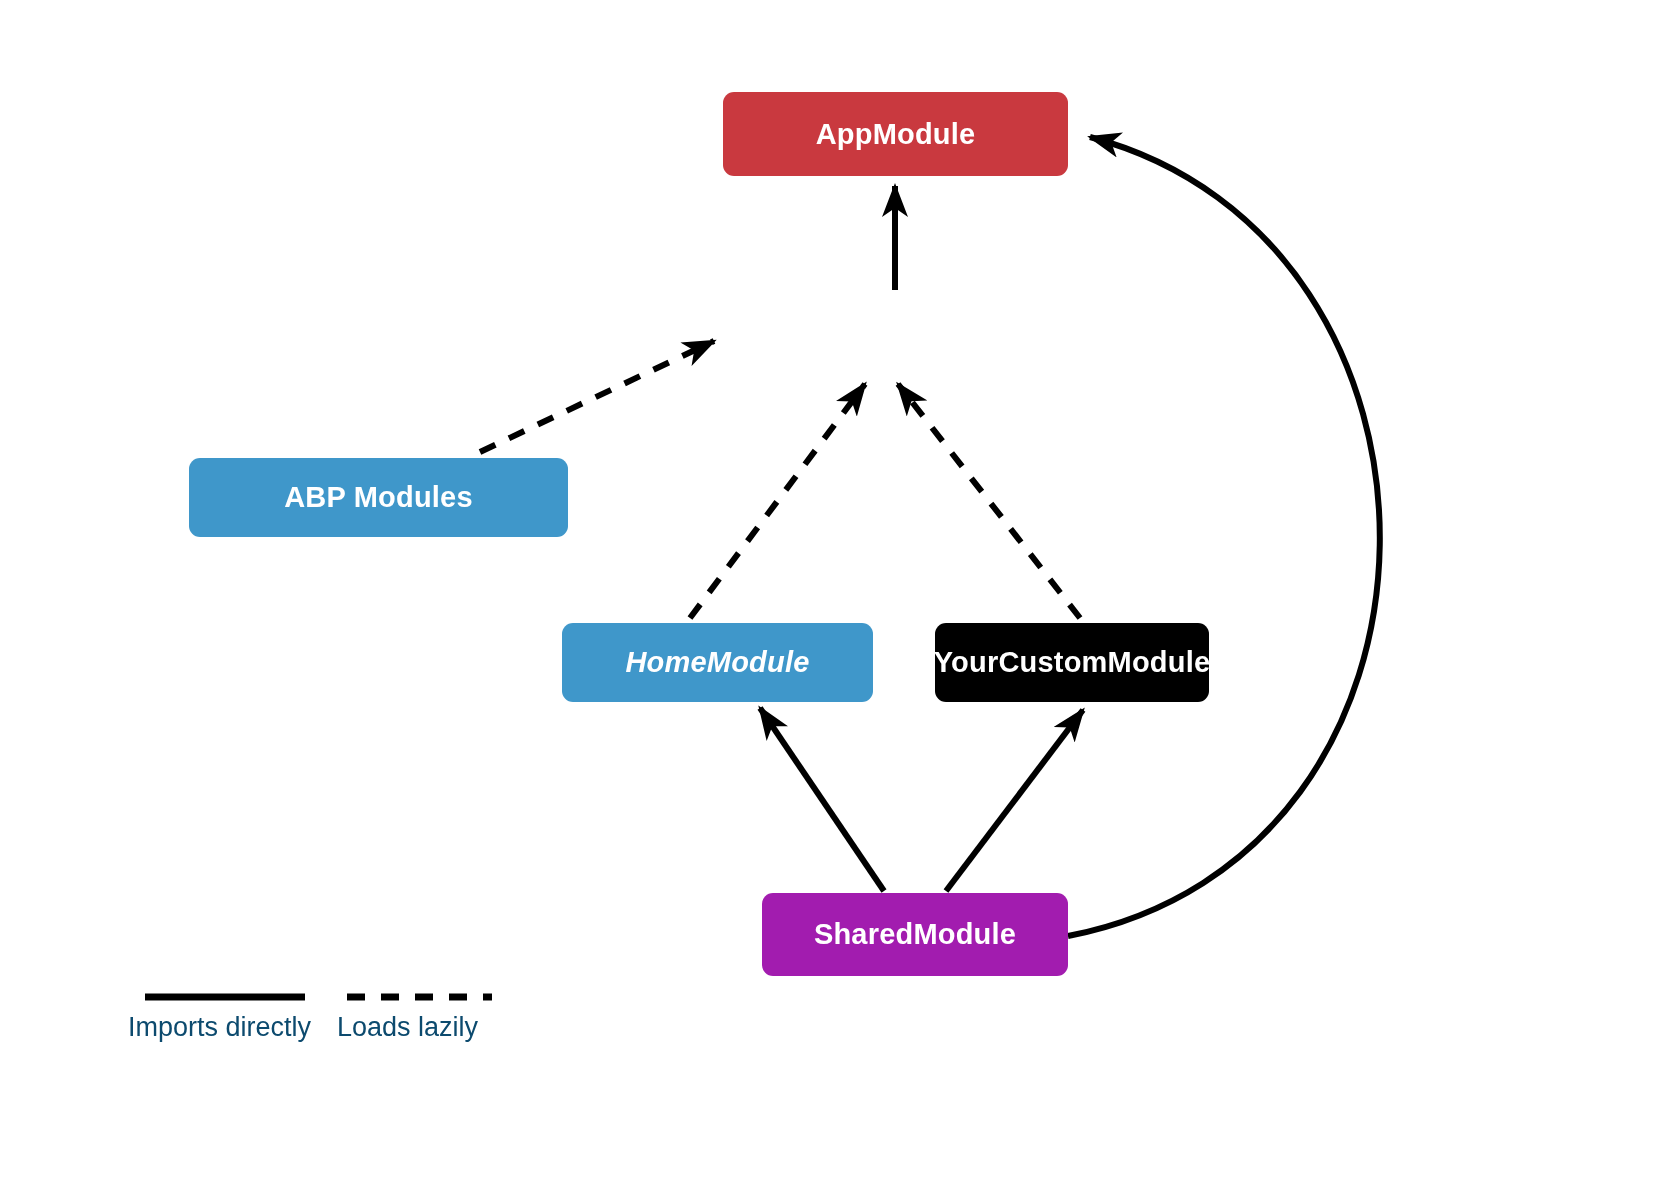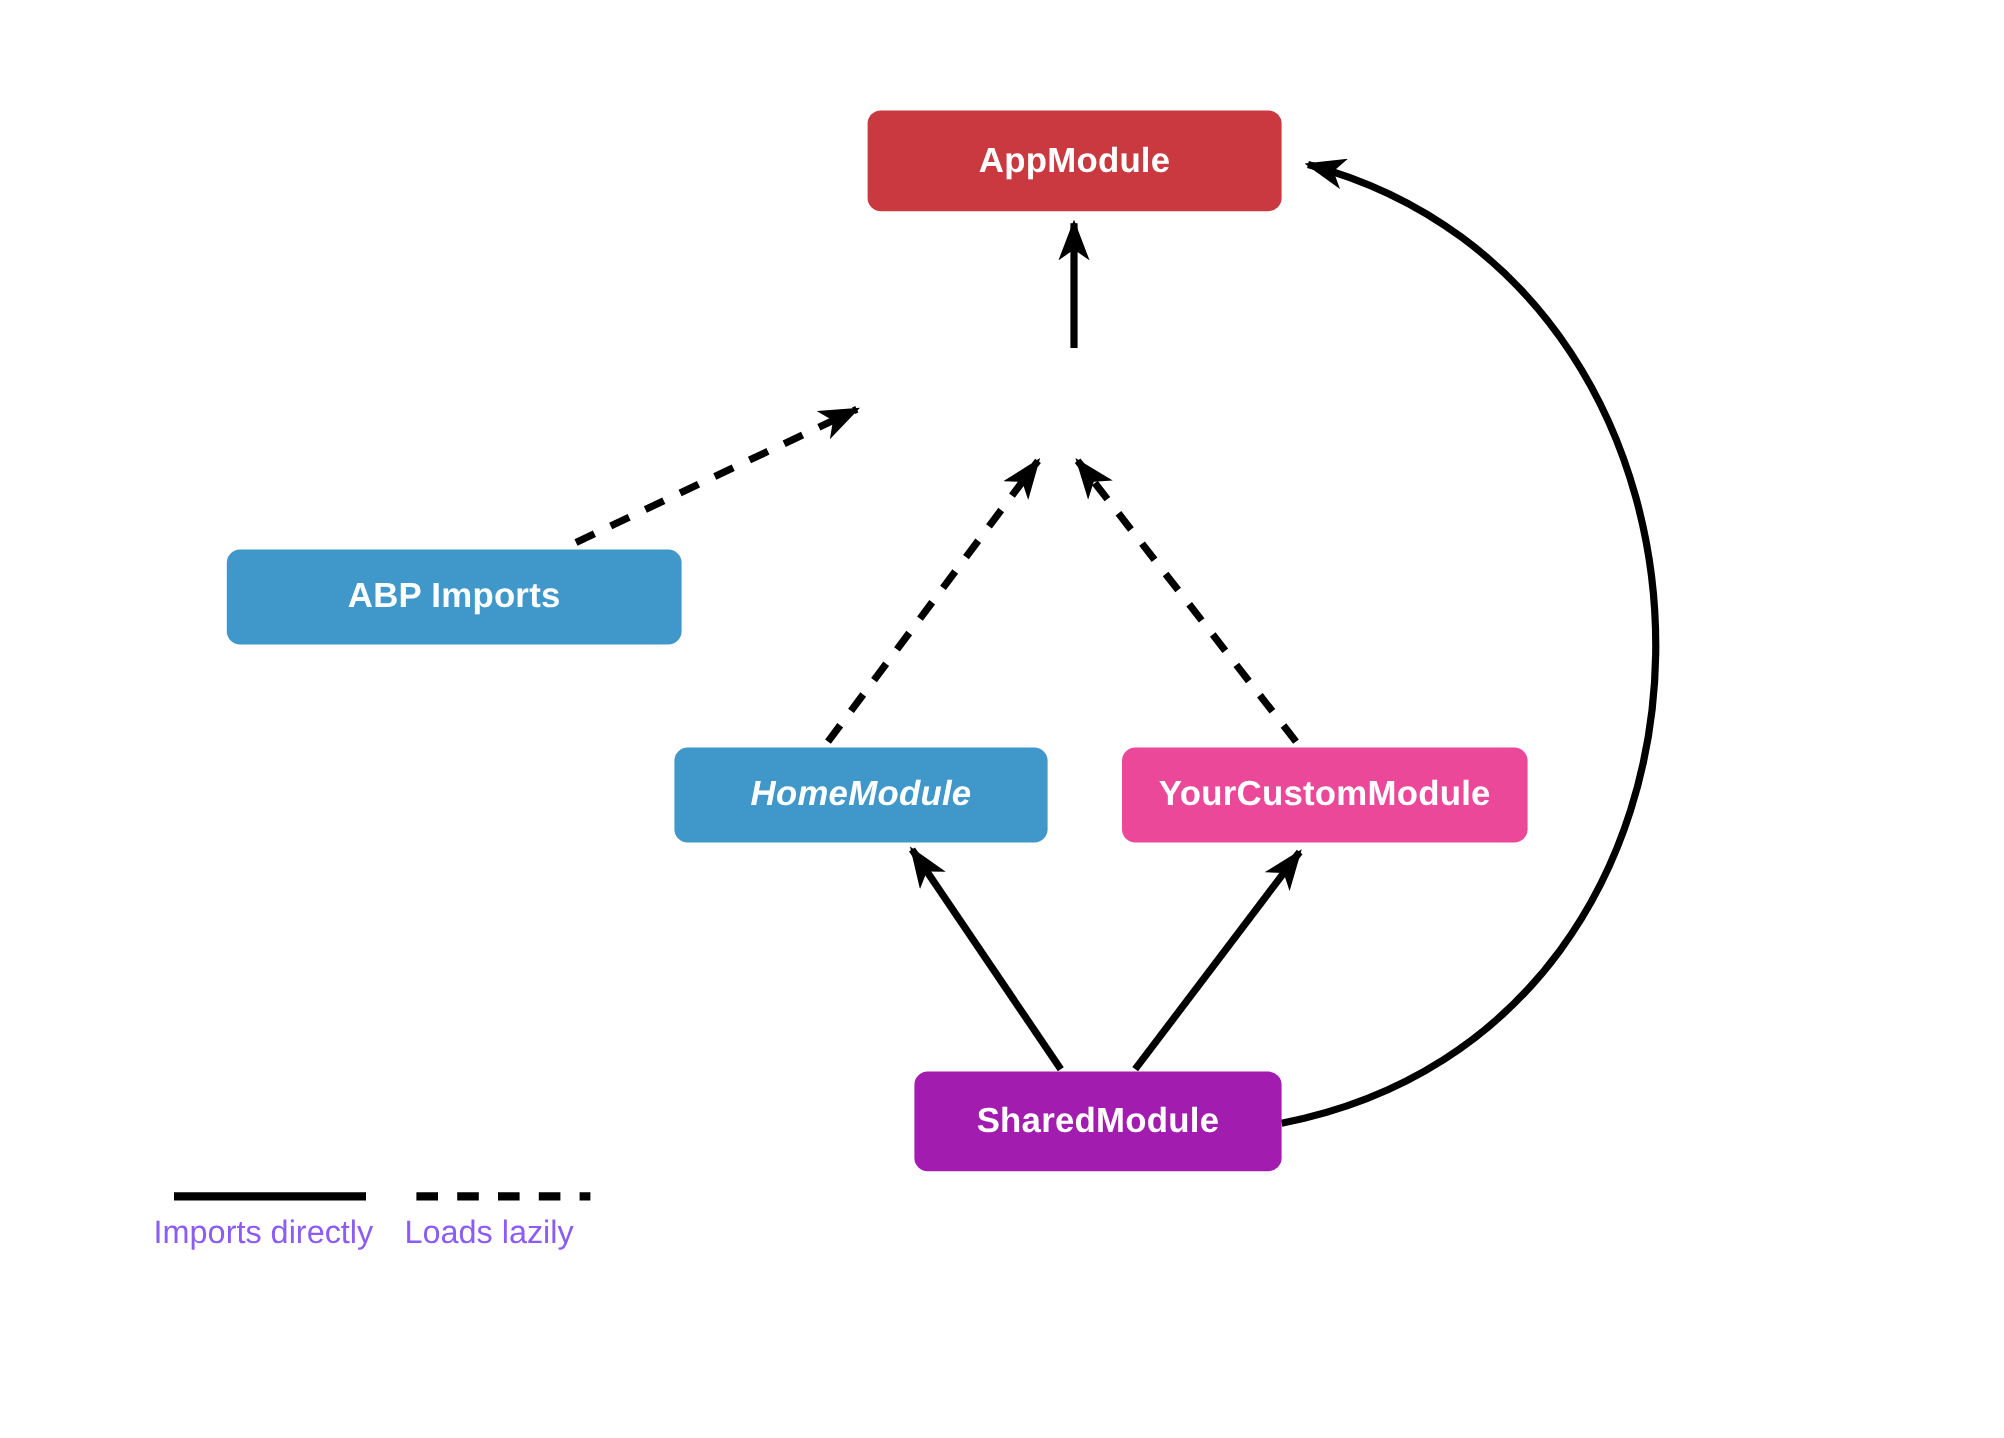--- a/index.html
+++ b/index.html
@@ -46,21 +46,21 @@
     align-items: center;
     justify-content: center;
     color: #ffffff;
     font-weight: bold;
     font-size: 29px;
     letter-spacing: 0.2px;
   }
   .legend-label {
     position: absolute;
     font-size: 27px;
-    color: #8b5cf6;
+    color: #0c4a6e;
     white-space: nowrap;
   }
 </style>
 </head>
 <body>
 
 <div class="canvas">
 
   <svg class="edges-layer" viewBox="0 0 1670 1198" xmlns="http://www.w3.org/2000/svg">
     <defs>
@@ -86,28 +86,28 @@
     <path class="legend-line" d="M 145 997 L 305 997"></path>
     <path class="legend-line dashed" d="M 347 997 L 492 997"></path>
   </svg>
 
   <div class="node" style="left: 723px; top: 92px; width: 345px; height: 84px; background-color: rgb(201, 57, 63);">
     <span>AppModule</span>
   </div>
 
 
   <div class="node" style="left: 189px; top: 458px; width: 379px; height: 79px; background-color: rgb(63, 151, 202);">
-    <span>ABP Imports</span>
+    <span>ABP Modules</span>
   </div>
 
   <div class="node" style="left: 562px; top: 623px; width: 311px; height: 79px; background-color: rgb(63, 151, 202); font-style: italic;">
     <span>HomeModule</span>
   </div>
 
-  <div class="node" style="left: 935px; top: 623px; width: 338px; height: 79px; background-color: #ec4899;">
+  <div class="node" style="left: 935px; top: 623px; width: 274px; height: 79px; background-color: #000000;">
     <span>YourCustomModule</span>
   </div>
 
   <div class="node" style="left: 762px; top: 893px; width: 306px; height: 83px; background-color: #a21caf;">
     <span>SharedModule</span>
   </div>
 
   <div class="legend-label" style="left:128px; top:1012px;">Imports directly</div>
 
   <div class="legend-label" style="left:337px; top:1012px;">Loads lazily</div>

